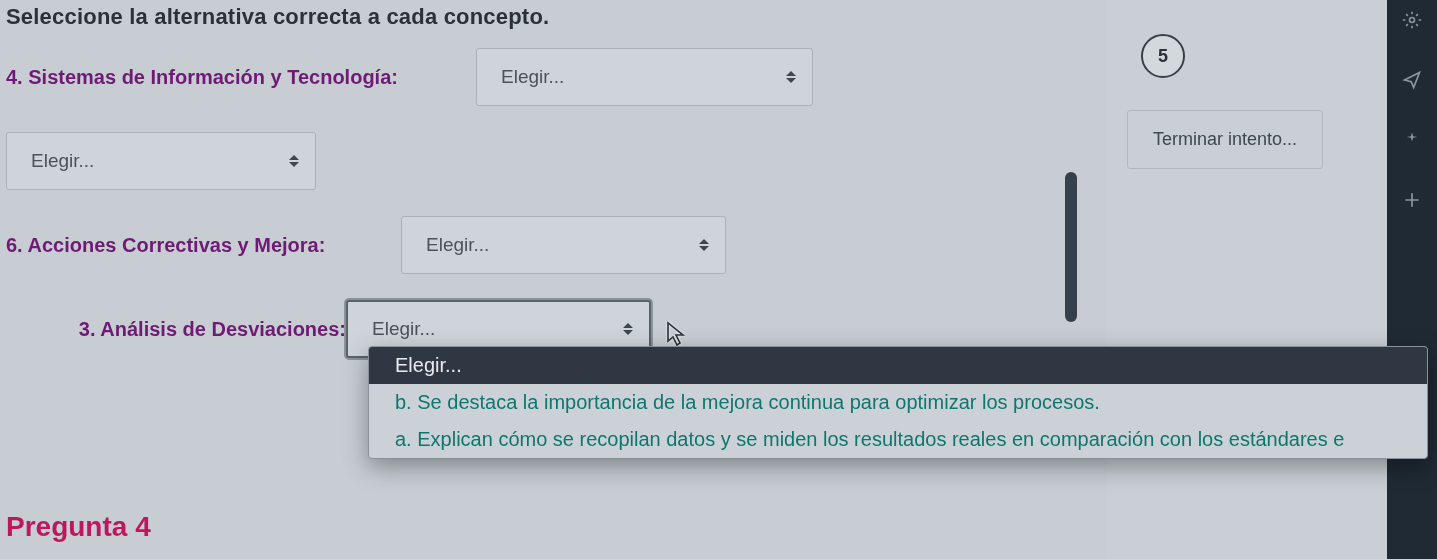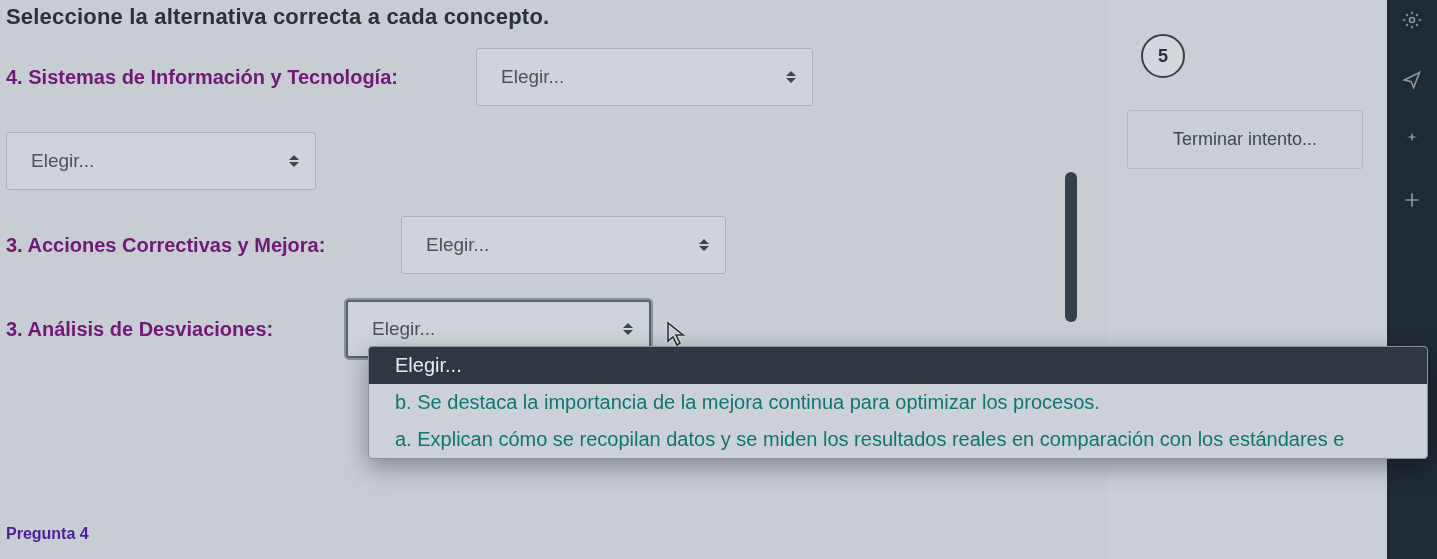--- a/index.html
+++ b/index.html
@@ -9,44 +9,44 @@
     .sidebar { width:280px; background:#c9cfd5; padding:10px 20px; position:relative; }
     .r-tool { width:50px; background:#1f2a34; display:flex; flex-direction:column; align-items:center; padding-top:8px; gap:36px; color:#b9c3cc; }
     .r-tool .ic { width:24px; height:24px; display:flex; align-items:center; justify-content:center; opacity:.7; }
 
     .instr { font-size:22px; font-weight:700; color:#2a3138; padding:4px 0 18px; letter-spacing:.2px; }
     .row { display:flex; align-items:center; margin-bottom:26px; }
     .row .label { font-size:20px; font-weight:700; color:#701a75; }
     .row.r4 .label { width:470px; line-height:1.5; }
     .row.r1 .label { width:330px; }
     .row.r2 .label { width:395px; }
-    .row.r3 .label { min-width:340px; }
+    .row.r3 .label { min-width:340px;text-align:right; }
     .sel { position:relative; height:58px; border:1px solid #aab1b8; background:#cfd4da; border-radius:3px; display:flex; align-items:center; padding:0 40px 0 24px; font-size:19px; color:#4b525a; }
     .sel .car { position:absolute; right:14px; top:50%; transform:translateY(-50%); width:14px; height:18px; display:flex; flex-direction:column; align-items:center; justify-content:center; gap:2px; }
     .car-up, .car-dn { width:0; height:0; border-left:5px solid transparent; border-right:5px solid transparent; }
     .car-up { border-bottom:5px solid #3e4750; }
     .car-dn { border-top:5px solid #3e4750; }
     .sel.w1 { width:337px; }
     .sel.w2 { width:310px; }
     .sel.w3 { width:325px; }
     .sel.w4 { width:305px; border:2px solid #5a626a; box-shadow:0 0 0 2px #8a929a; }
 
     .scrollb { position:absolute; right:30px; top:172px; width:12px; height:150px; background:#36404a; border-radius:6px; }
 
     .cursor { position:absolute; left:666px; top:321px; pointer-events:none; }
     .cursor svg { width:20px; height:26px; filter:drop-shadow(0 0 1px #fff); }
 
     .dd { position:absolute; left:368px; top:346px; right:-300px; z-index:20; background:#ccd1d8; border:1px solid #8b929a; box-shadow:0 8px 24px rgba(0,0,0,.35); border-radius:4px; overflow:hidden; width:1060px; }
     .dd .opt { padding:7px 26px; font-size:20px; color:#0f766e; white-space:nowrap; }
     .dd .opt.hi { background:#2f3842; color:#e8ebee; }
 
     .qn-circle { width:44px; height:44px; border:2px solid #3a4048; border-radius:50%; display:flex; align-items:center; justify-content:center; font-size:18px; font-weight:700; color:#2a3138; margin:24px 0 0 14px; background:#d3d8dd; }
-    .finish { width:236px; margin:32px 0 0 0; padding:18px 0; background:#c9cfd5; border:1px solid #b2b8bf; text-align:center; font-size:18px; color:#3f4750; border-radius:3px; }
+    .finish { width:196px; margin:32px 0 0 0; padding:18px 0; background:#c9cfd5; border:1px solid #b2b8bf; text-align:center; font-size:18px; color:#3f4750; border-radius:3px; }
 
-    .preg { position:absolute; left:6px; bottom:16px; font-size:16px; font-weight:700; color:#4c1d95; }
+    .preg { position:absolute; left:6px; bottom:16px; font-size:28px; font-weight:700; color:#be185d; }
   </style>
 </head>
 <body>
 
 <div class="page">
   <div class="main">
     <div class="instr">Seleccione la alternativa correcta a cada concepto.</div>
 
     <div class="row r4">
       <div class="label">4. Sistemas de Información y Tecnología:</div>
@@ -63,21 +63,21 @@
       <div class="sel w2">
         <span>Elegir...</span>
         <span class="car">
             <span class="car-up"></span>
             <span class="car-dn"></span>
           </span>
       </div>
     </div>
 
     <div class="row r2">
-      <div class="label">3. Acciones Correctivas y Mejora:</div>
+      <div class="label">6. Acciones Correctivas y Mejora:</div>
       <div class="sel w3">
         <span>Elegir...</span>
         <span class="car">
             <span class="car-up"></span>
             <span class="car-dn"></span>
           </span>
       </div>
     </div>
 
     <div class="row r3">

